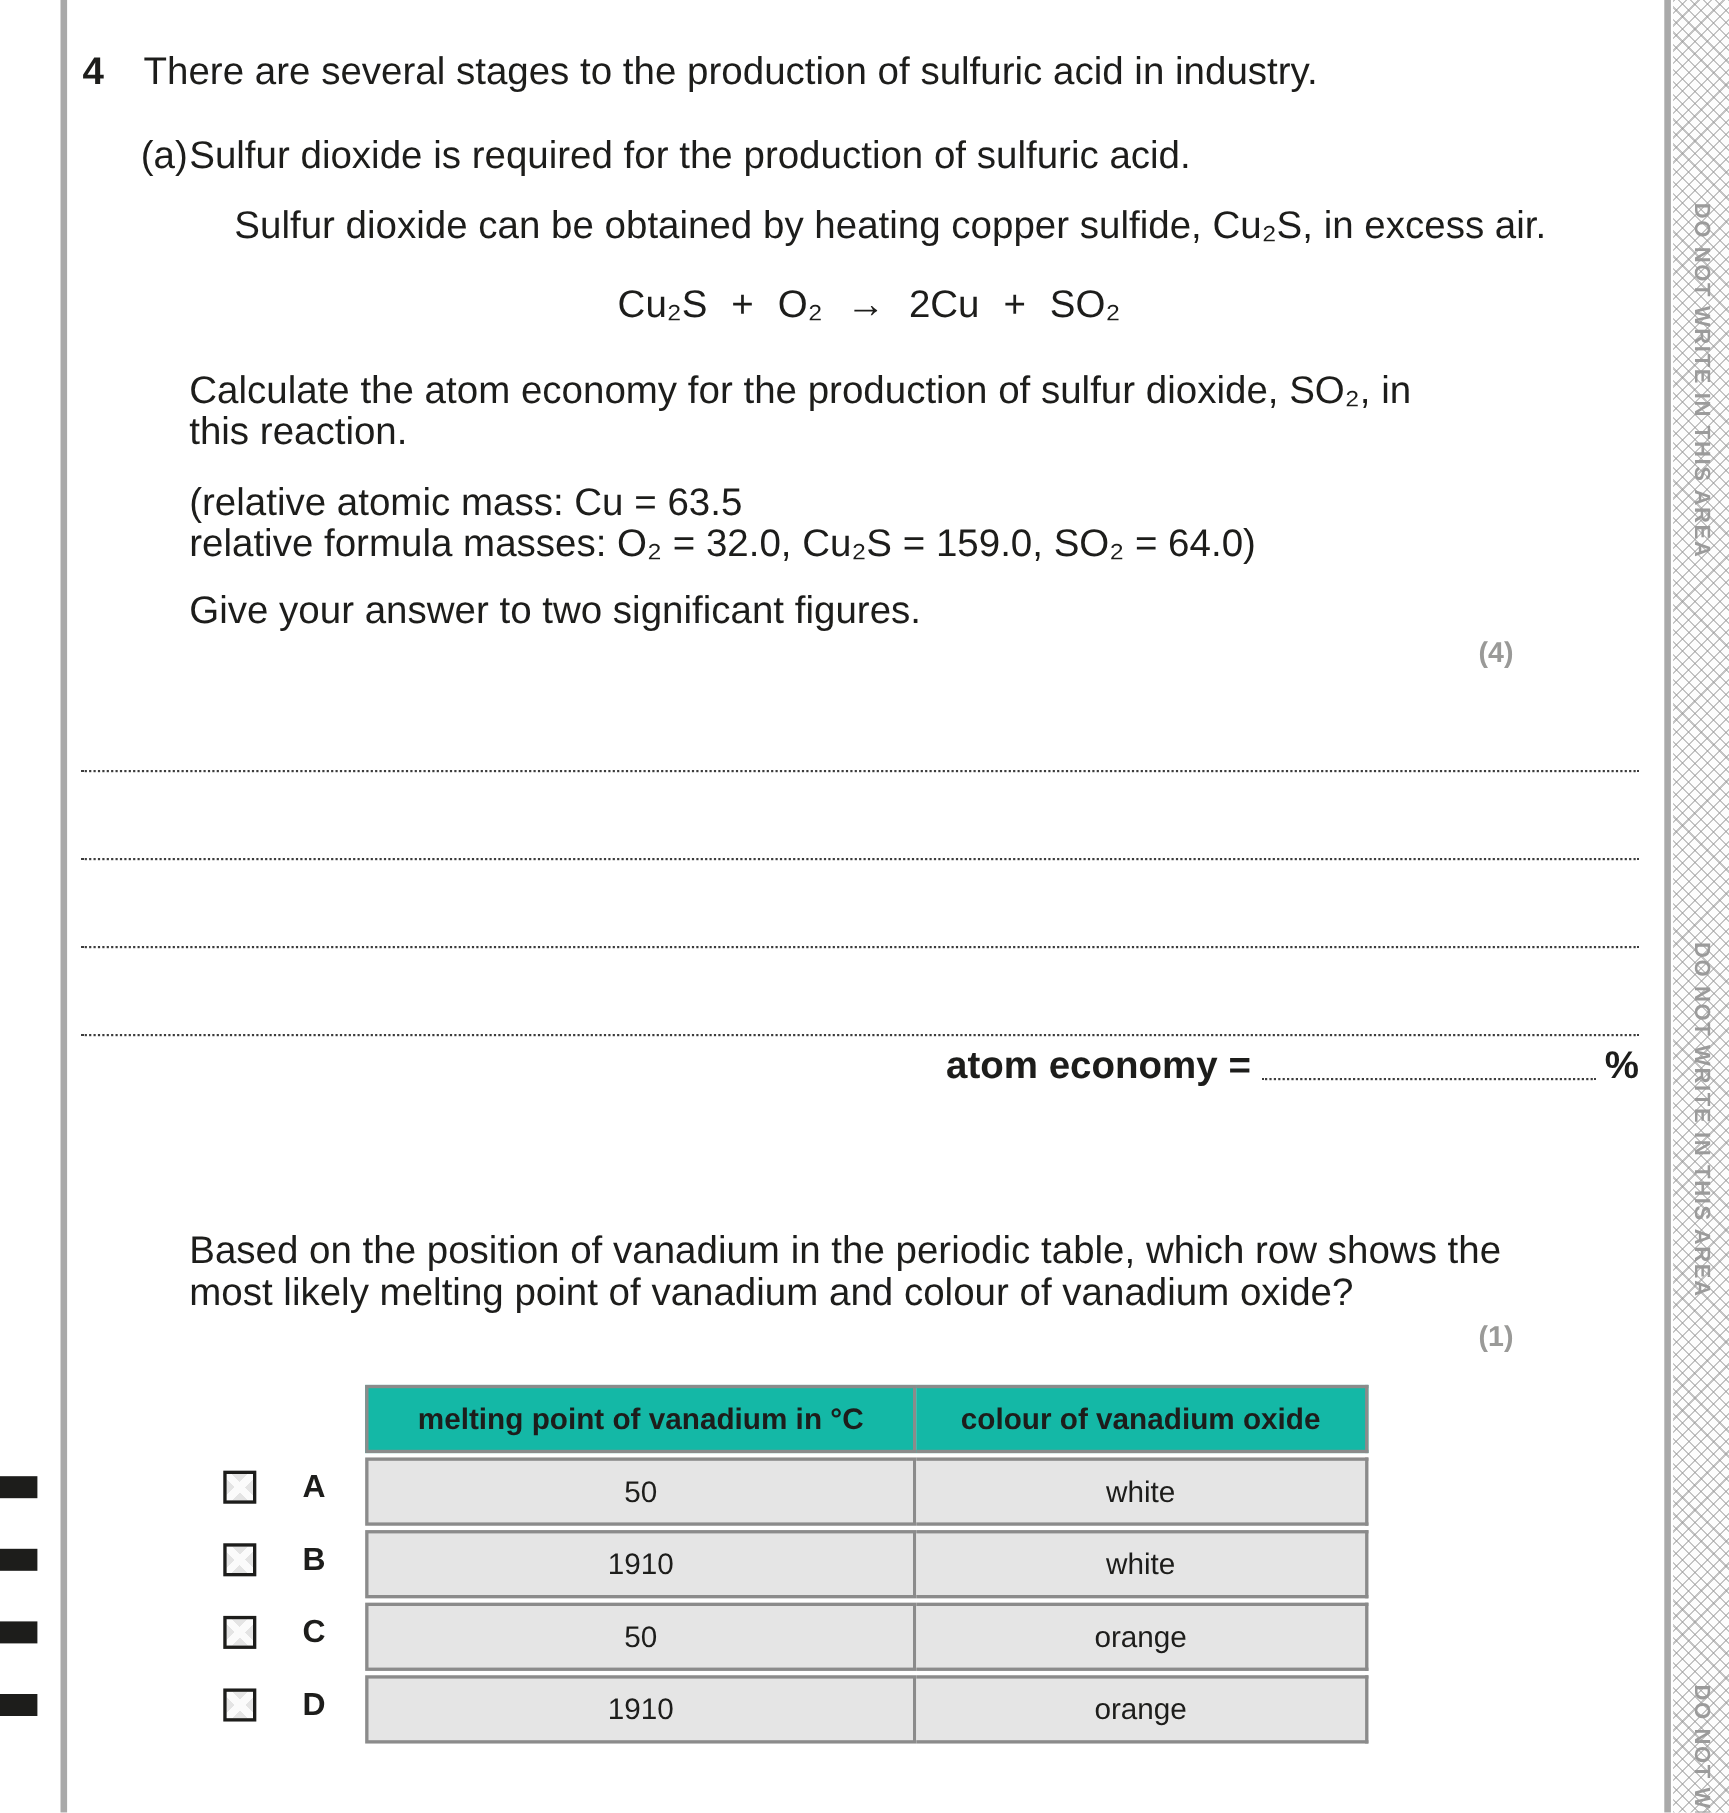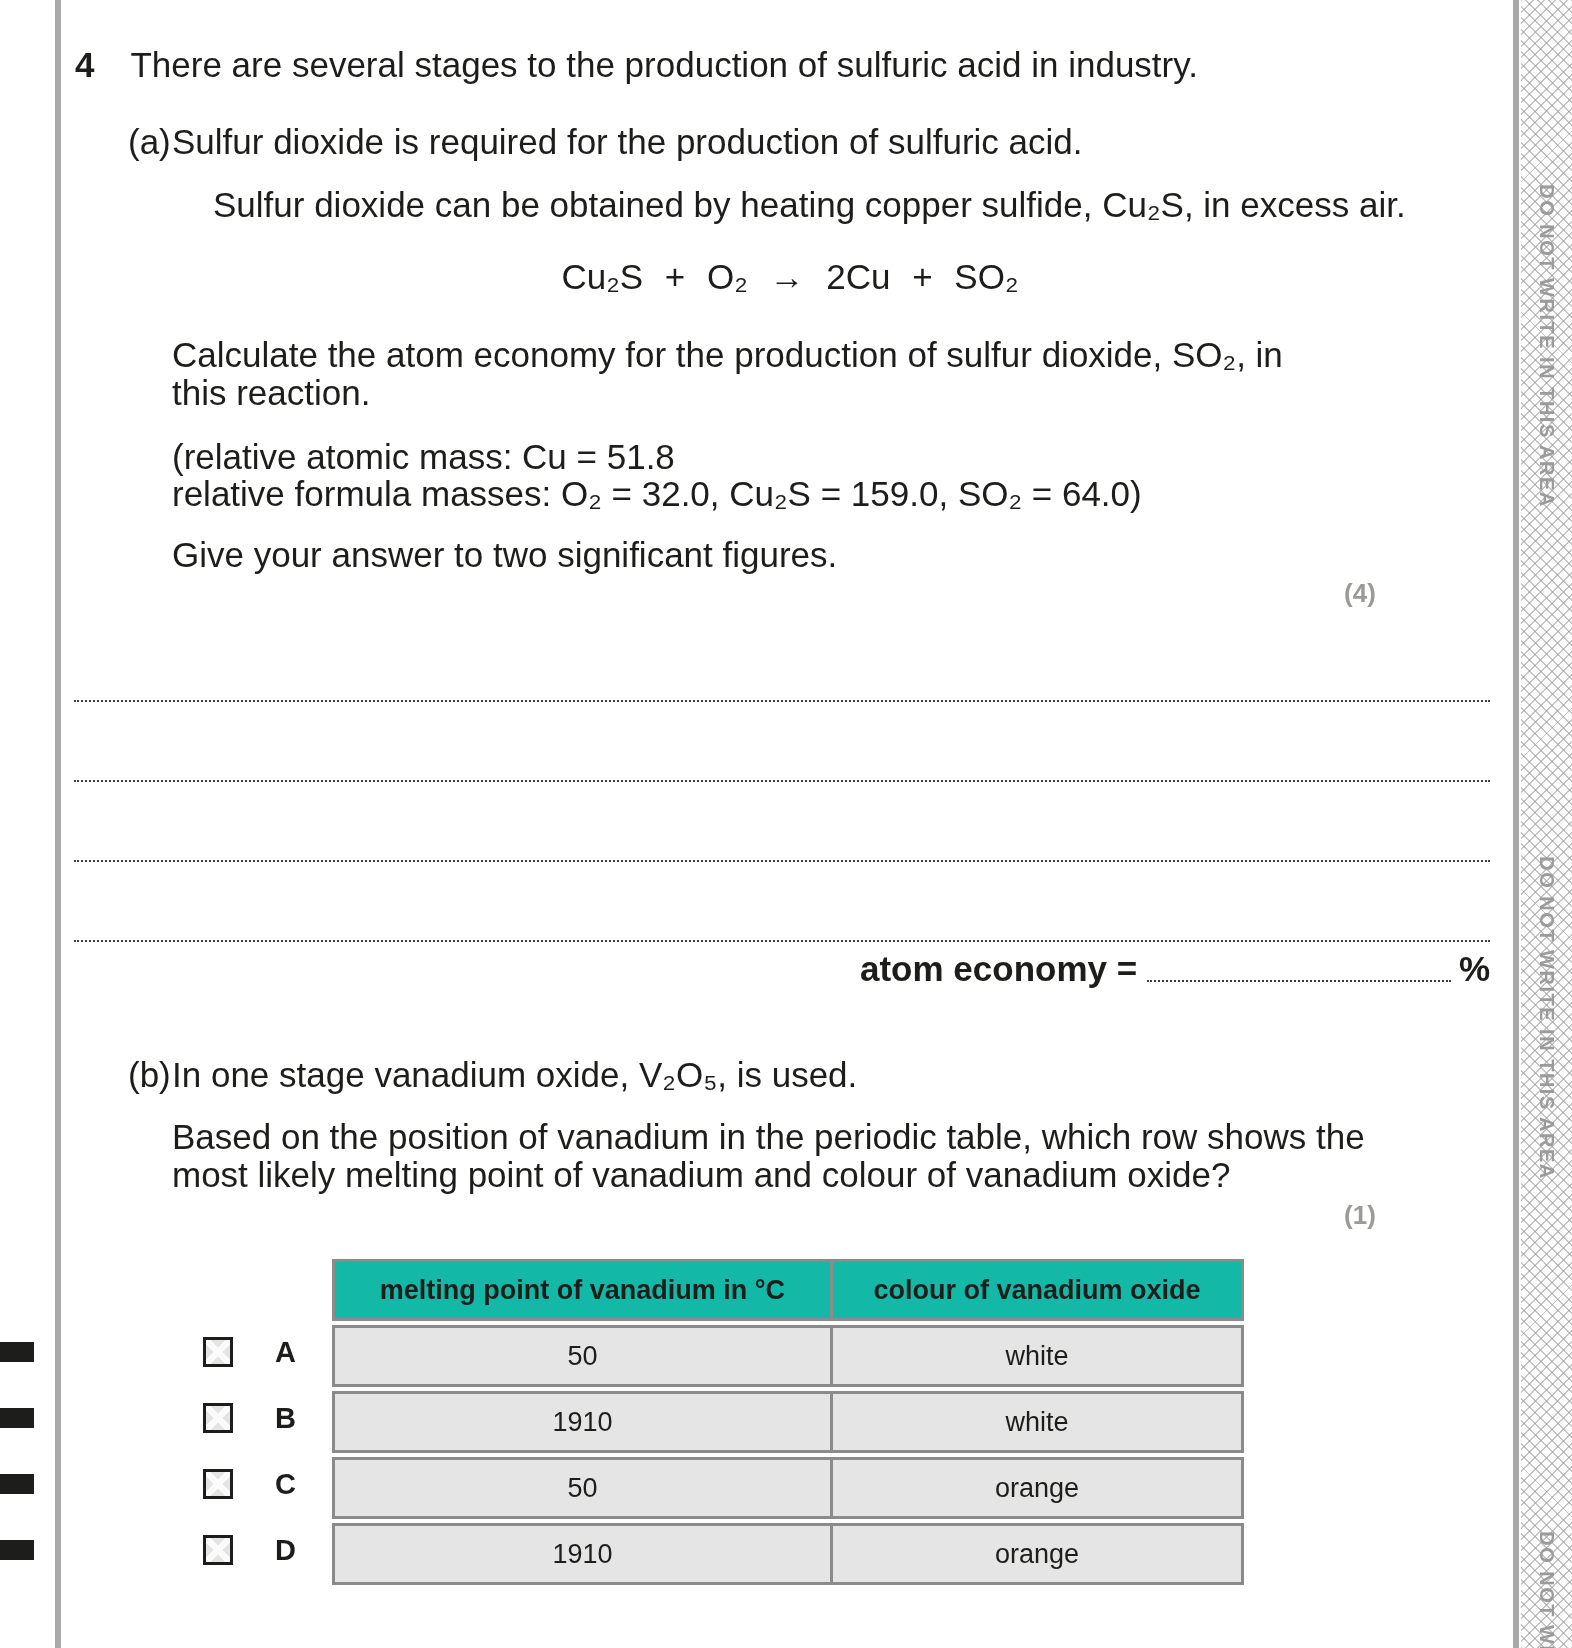--- a/index.html
+++ b/index.html
@@ -103,39 +103,36 @@
 
   <div class="abs body-text pa-line1">
     <span class="part-label">(a)</span><span>Sulfur dioxide is required for the production of sulfuric acid.</span>
   </div>
   <div class="abs body-text pa-line2">Sulfur dioxide can be obtained by heating copper sulfide, Cu₂S, in excess air.</div>
 
   <div class="abs body-text equation">Cu₂S + O₂ → 2Cu + SO₂</div>
 
   <div class="abs body-text pa-calc1">Calculate the atom economy for the production of sulfur dioxide, SO₂, in</div>
   <div class="abs body-text pa-calc2">this reaction.</div>
-  <div class="abs body-text pa-rel1">(relative atomic mass: Cu = 51.8</div>
+  <div class="abs body-text pa-rel1">(relative atomic mass: Cu = 63.5</div>
   <div class="abs body-text pa-rel2">relative formula masses: O₂ = 32.0, Cu₂S = 159.0, SO₂ = 64.0)</div>
   <div class="abs body-text pa-sig">Give your answer to two significant figures.</div>
   <div class="abs gray-marks marks-4">(4)</div>
 
   <div class="answer-line" style="top:700px"></div>
   <div class="answer-line" style="top:780px"></div>
   <div class="answer-line" style="top:860px"></div>
   <div class="answer-line" style="top:940px"></div>
 
   <div class="abs body-text atom-row">
     <span>atom economy =</span>
     <span class="leader"></span>
     <span>%</span>
   </div>
 
-  <div class="abs body-text pb-line1">
-    <span class="part-label">(b)</span><span>In one stage vanadium oxide, V₂O₅, is used.</span>
-  </div>
   <div class="abs body-text pb-line2">Based on the position of vanadium in the periodic table, which row shows the</div>
   <div class="abs body-text pb-line3">most likely melting point of vanadium and colour of vanadium oxide?</div>
   <div class="abs gray-marks marks-1">(1)</div>
 
   <div class="opt" style="top:1336px">
     <span class="checkbox"></span>
     <span class="letter">A</span>
   </div>
   <div class="opt" style="top:1402px">
     <span class="checkbox"></span>

